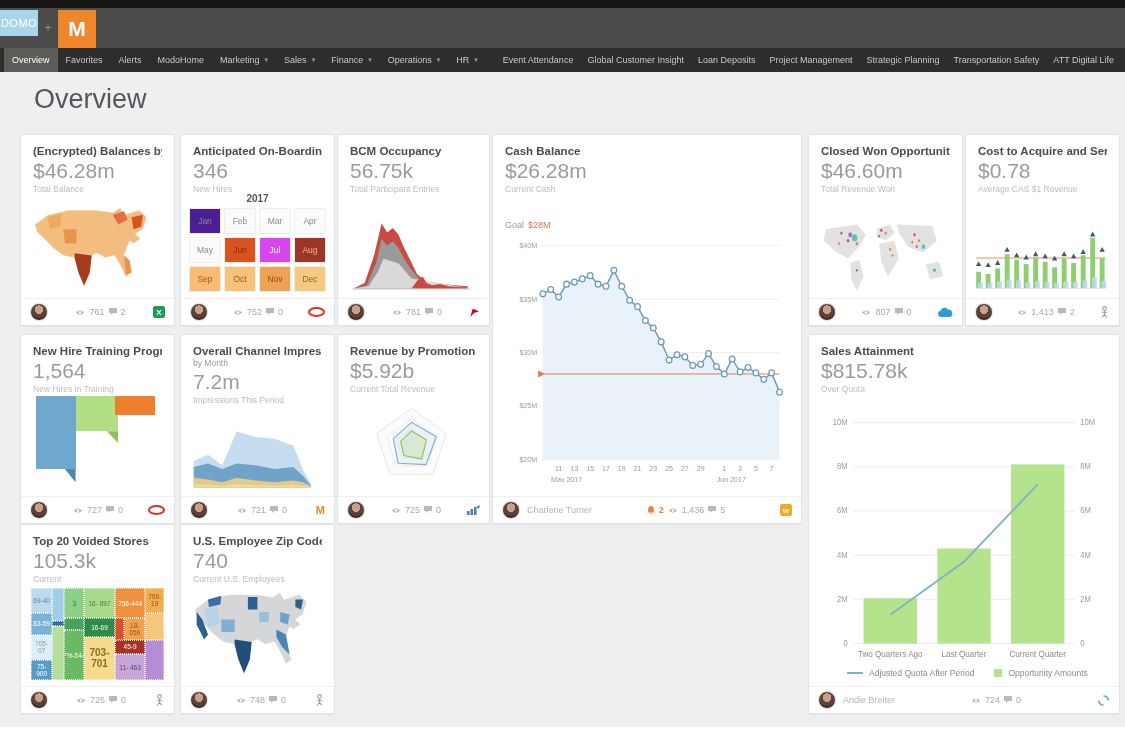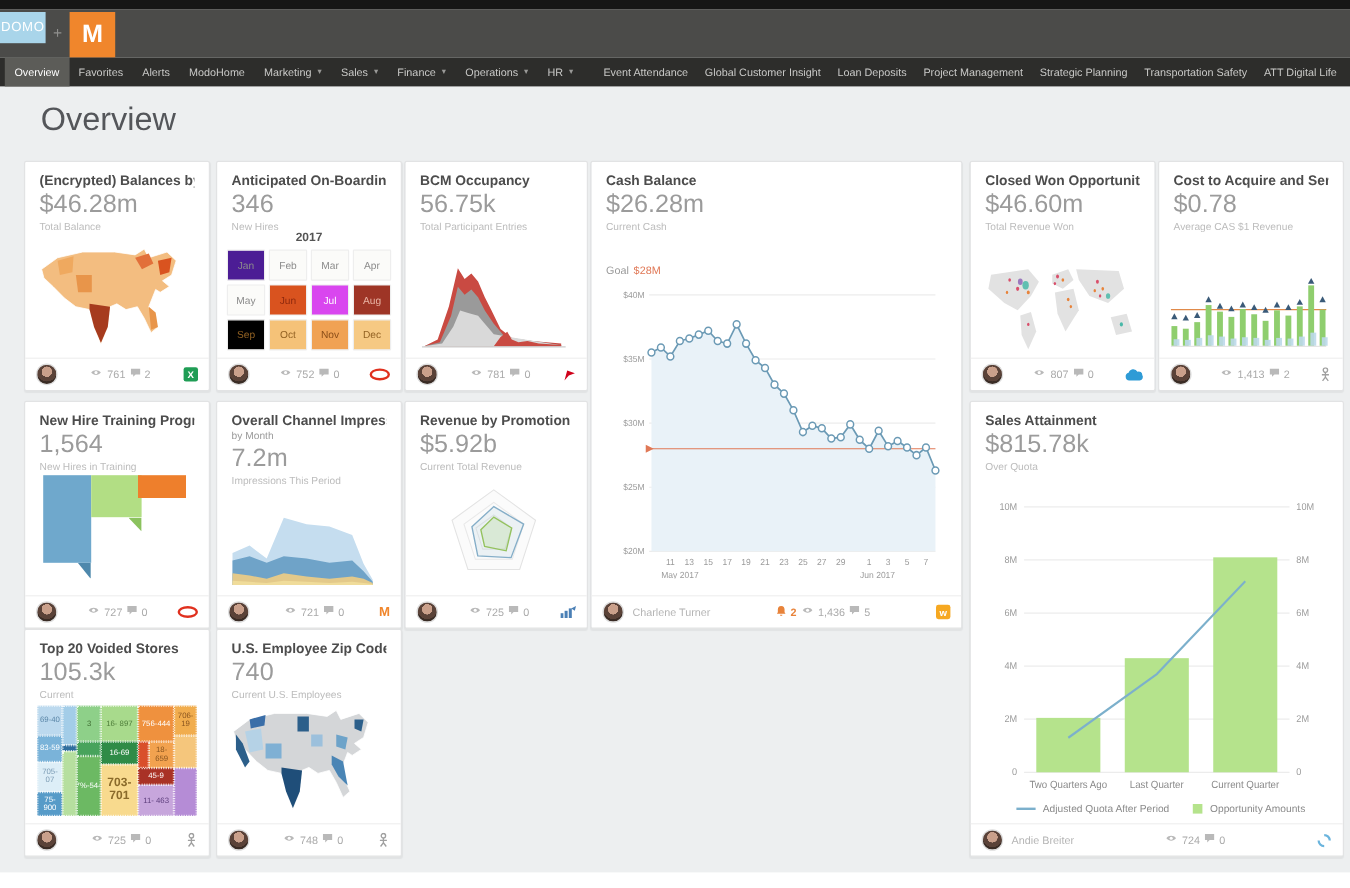--- a/index.html
+++ b/index.html
@@ -26,21 +26,21 @@
   .card-body{flex:1;padding:10px 12px 2px;position:relative;overflow:hidden}
   .card-title{font-size:11.5px;font-weight:bold;color:#4c4c4c;white-space:nowrap;overflow:hidden}
   .card-pre{font-size:8.5px;color:#9a9a9a;margin-top:1px}
   .card-value{font-size:21px;color:#9b9b9b;font-weight:normal;margin-top:2px}
   .card-sub{font-size:8.5px;color:#bcbcbc;margin-top:1px}
   .card-footer{height:26px;border-top:1px solid #efefef;display:flex;align-items:center;padding:0 9px;gap:5px;
     font-size:9px;color:#b3b3b3;flex:none}
   .avatar{width:16px;height:16px;border-radius:50%;flex:none;border:1px solid #ddd;
     background:radial-gradient(circle at 50% 36%,#caa08b 0 33%,#5a4238 34% 62%,#3a2c25 63%)}
   .owner{font-size:9px;color:#b5b5b5;margin-left:2px}
-  .stats{display:flex;gap:4px;margin:10px auto}
+  .stats{display:flex;align-items:center;gap:4px;margin:10px auto}
   .stat-num{color:#aaa}
   .alert-num{color:#e8833a;font-weight:bold}
   .src{flex:none;display:flex;align-items:center}
   .chartbox{position:absolute;left:8px;right:8px;bottom:4px}
   
   .cal-year{text-align:center;font-size:10px;font-weight:bold;color:#555;margin-bottom:4px}
   .cal-grid{display:grid;grid-template-columns:repeat(4,1fr);gap:3px}
   .cal-cell{height:24px;display:flex;align-items:center;justify-content:center;font-size:8.5px;
     border:1px solid #eee;border-radius:1px}
   
@@ -176,21 +176,21 @@
       <div class="cal-year">2017</div>
       <div class="cal-grid" id="cal-grid">
           <div class="cal-cell" style="background: #4c1d95; color: rgb(140, 140, 140);">Jan</div>
           <div class="cal-cell" style="background: rgb(251, 251, 249); color: rgb(140, 140, 140);">Feb</div>
           <div class="cal-cell" style="background: rgb(251, 251, 249); color: rgb(140, 140, 140);">Mar</div>
           <div class="cal-cell" style="background: rgb(251, 251, 249); color: rgb(140, 140, 140);">Apr</div>
           <div class="cal-cell" style="background: rgb(251, 251, 249); color: rgb(140, 140, 140);">May</div>
           <div class="cal-cell" style="background: rgb(217, 83, 31); color: rgb(143, 42, 14);">Jun</div>
           <div class="cal-cell" style="background: #d946ef; color: rgb(255, 255, 255);">Jul</div>
           <div class="cal-cell" style="background: rgb(158, 53, 38); color: rgb(233, 179, 164);">Aug</div>
-          <div class="cal-cell" style="background: #000000; color: rgb(147, 98, 35);">Sep</div>
+          <div class="cal-cell" style="background: #fdba74; color: rgb(147, 98, 35);">Sep</div>
           <div class="cal-cell" style="background: rgb(245, 194, 120); color: rgb(147, 98, 35);">Oct</div>
           <div class="cal-cell" style="background: rgb(240, 162, 84); color: rgb(138, 77, 24);">Nov</div>
           <div class="cal-cell" style="background: rgb(246, 201, 131); color: rgb(147, 98, 35);">Dec</div>
         </div>
     </div>
   </div>
   <div class="card-footer">
     <span class="avatar"></span>
     <span class="stats">
       <svg width="10" height="7" viewBox="0 0 10 7">

